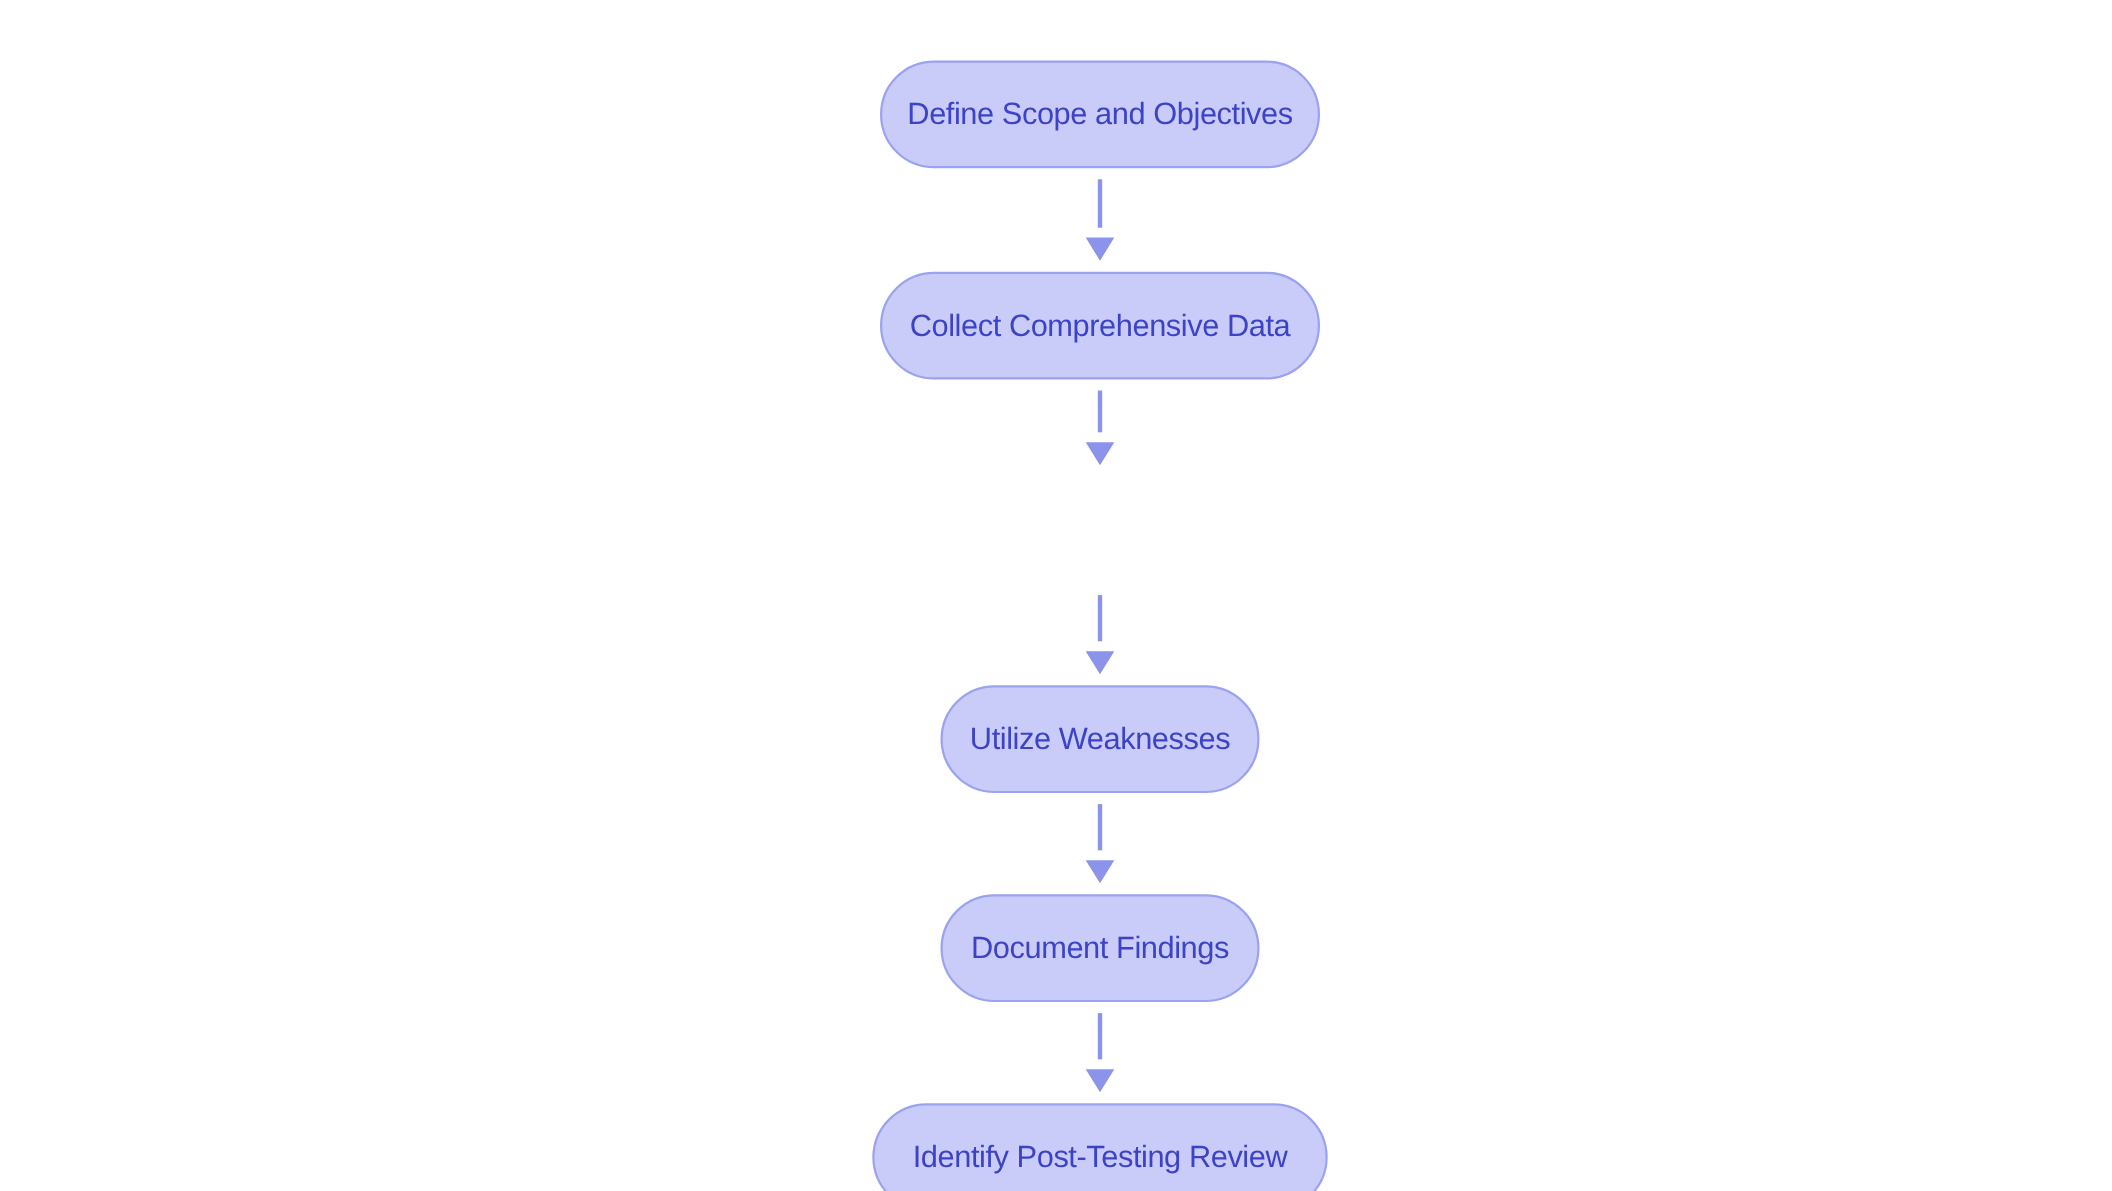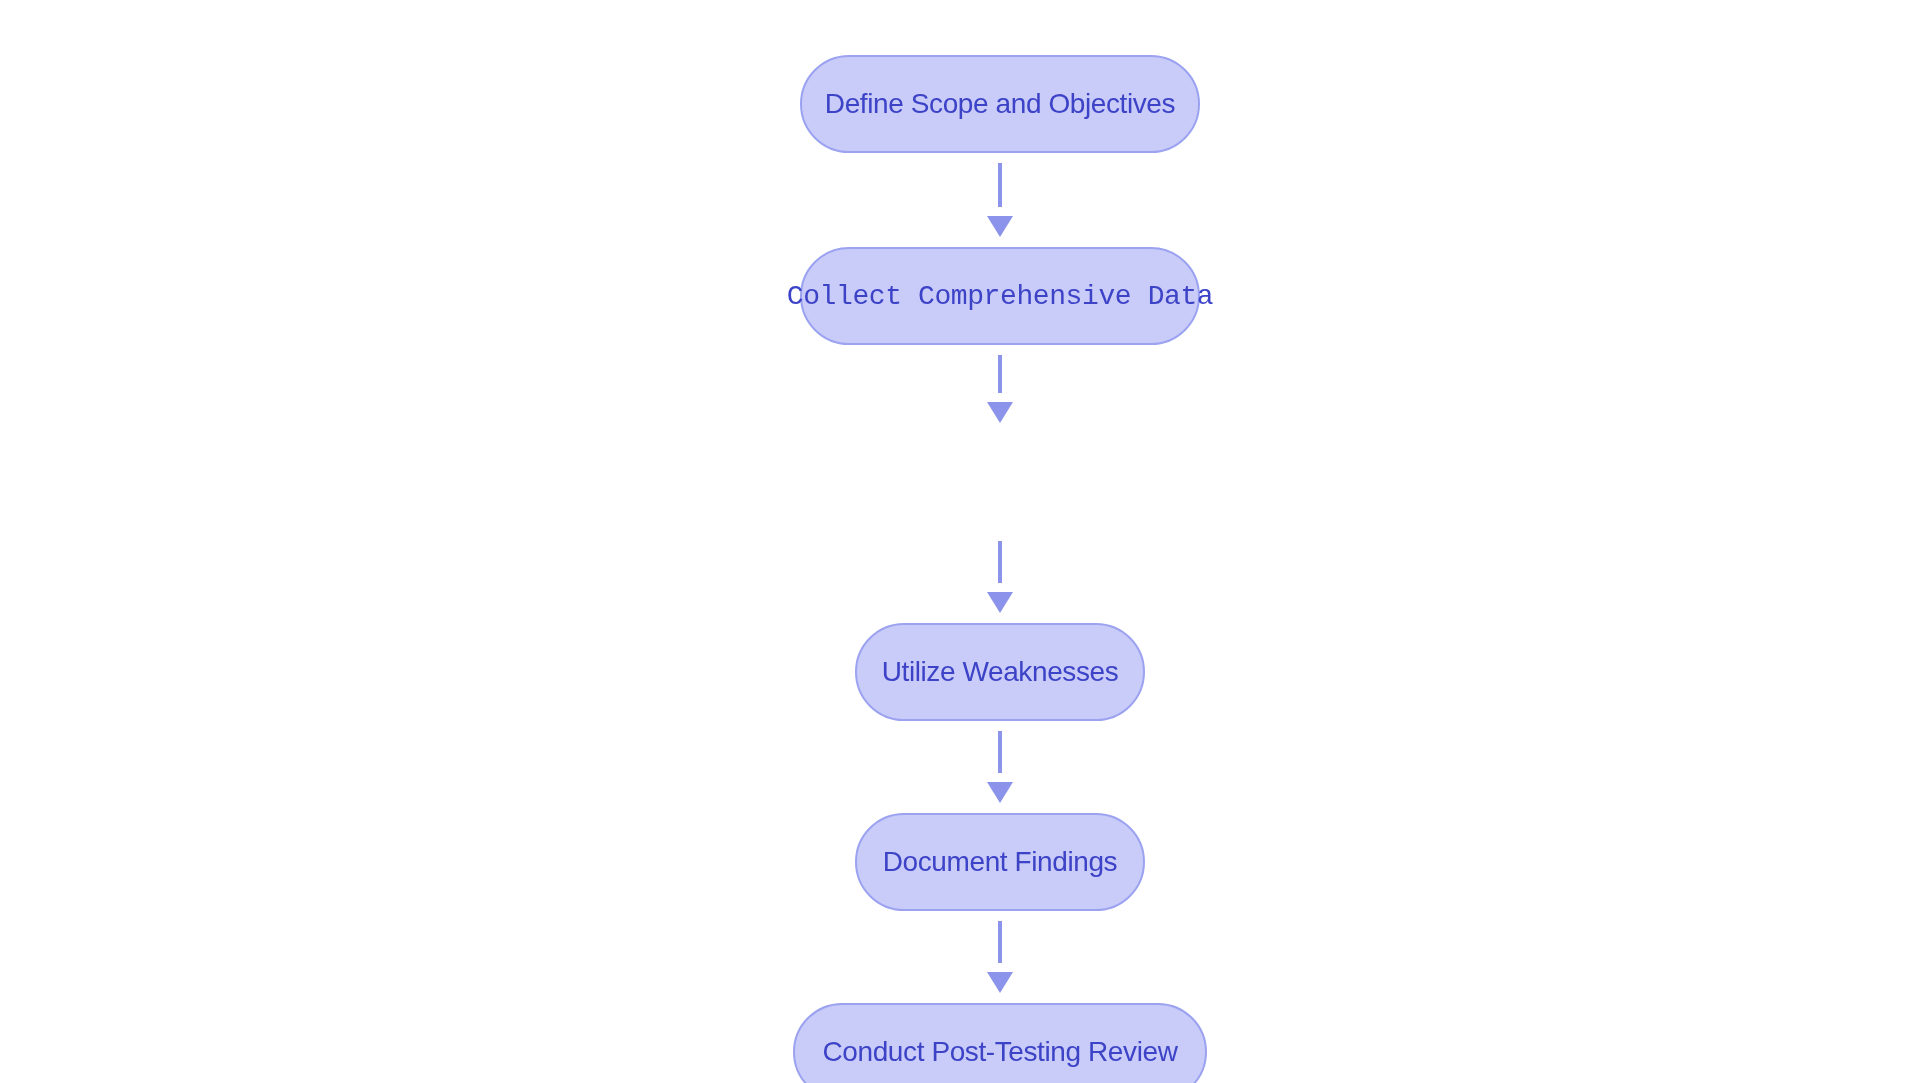--- a/index.html
+++ b/index.html
@@ -69,21 +69,21 @@
 
   <div class="node" style="top:15px; width:400px;">
     <span class="node-label">Define Scope and Objectives</span>
   </div>
 
   <div class="arrow" style="top:113px; height:94px;">
     <div class="arrow-line"></div>
     <div class="arrow-head"></div>
   </div>
 
-  <div class="node" style="top:207px; width:400px;font-family:Liberation Mono, monospace;">
+  <div class="node" style="top:207px; width:400px;">
     <span class="node-label">Collect Comprehensive Data</span>
   </div>
 
   <div class="arrow" style="top:305px; height:88px;">
     <div class="arrow-line"></div>
     <div class="arrow-head"></div>
   </div>
 
 
   <div class="arrow" style="top:491px; height:92px;">
@@ -103,16 +103,16 @@
   <div class="node" style="top:773px; width:290px;">
     <span class="node-label">Document Findings</span>
   </div>
 
   <div class="arrow" style="top:871px; height:92px;">
     <div class="arrow-line"></div>
     <div class="arrow-head"></div>
   </div>
 
   <div class="node" style="top:963px; width:414px;">
-    <span class="node-label">Conduct Post-Testing Review</span>
+    <span class="node-label">Identify Post-Testing Review</span>
   </div>
 
 </div>
 
 </body></html>

